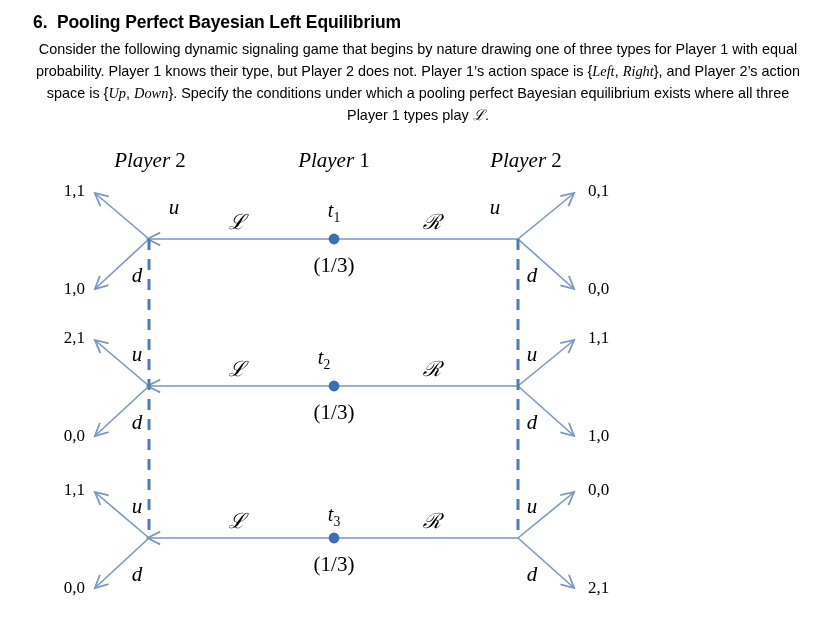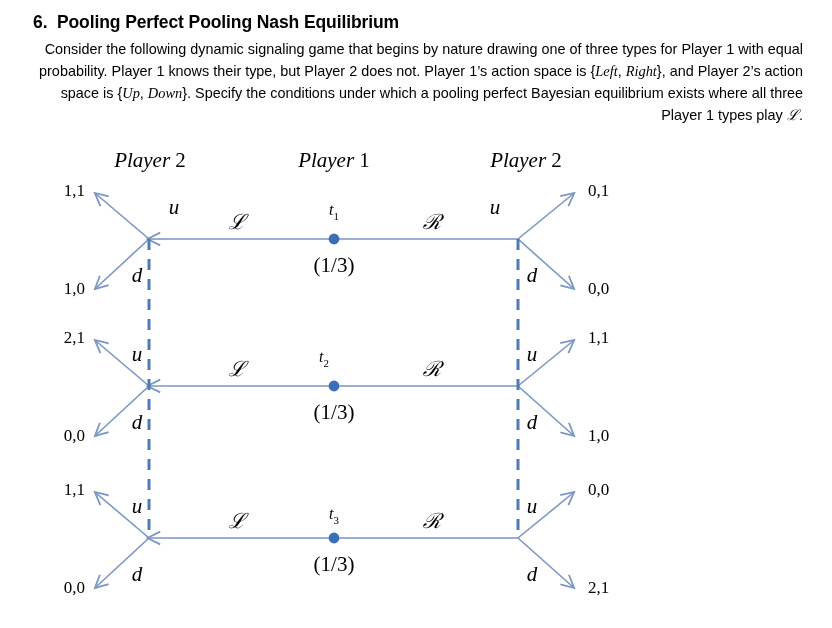--- a/index.html
+++ b/index.html
@@ -27,21 +27,21 @@
     font-size: 17.5px;
     font-weight: bold;
     letter-spacing: -0.1px;
     margin: 0 0 4px 0;
     line-height: 1.25;
   }
   #question-body {
     font-size: 14.4px;
     line-height: 1.54;
     margin: 0;
-    text-align: right;
+    text-align: center;
   }
   .mathit {
     font-family: "Liberation Serif", serif;
     font-style: italic;
   }
   .scriptL {
     font-family: "Liberation Serif", serif;
     font-style: italic;
     font-size: 1.02em;
   }
@@ -96,40 +96,40 @@
   .message {
     font-family: "Liberation Serif", serif;
     font-style: italic;
     font-size: 21px;
     transform: translate(-50%, -50%);
   }
   
   .type-label {
     font-family: "Liberation Serif", serif;
     font-style: italic;
-    font-size: 16px;
+    font-size: 20px;
     transform: translate(-50%, -50%);
   }
   .type-label sub {
     font-size: 0.68em;
     font-style: normal;
   }
   
   .prob {
     font-family: "Liberation Serif", serif;
     font-style: normal;
     font-size: 21px;
     transform: translate(-50%, -50%);
   }
 </style>
 </head>
 <body>
 
 <div id="question-block">
-  <h1 id="question-title"><span>6.</span>&nbsp; <span>Pooling Perfect Pooling Nash Equilibrium</span></h1>
+  <h1 id="question-title"><span>6.</span>&nbsp; <span>Pooling Perfect Bayesian Left Equilibrium</span></h1>
   <p id="question-body"><span>Consider the following dynamic signaling game that begins by nature drawing one of three types for Player 1 with equal probability. Player 1 knows their type, but Player 2 does not. Player 1’s action space is {</span><span class="mathit">Left</span><span>, </span><span class="mathit">Right</span><span>}, and Player 2’s action space is {</span><span class="mathit">Up</span><span>, </span><span class="mathit">Down</span><span>}. Specify the conditions under which a pooling perfect Bayesian equilibrium exists where all three Player 1 types play </span><span class="scriptL">ℒ</span><span>.</span></p>
 </div>
 
 <div id="diagram">
 
   <svg id="diagram-svg" width="832" height="492" viewBox="0 0 832 492">
     <defs>
       <marker id="arrowUpRight" markerWidth="10" markerHeight="10" refX="8" refY="5" orient="auto" markerUnits="strokeWidth">
         <path d="M1,1 L9,5 L1,9" fill="none" stroke="#7a96c2" stroke-width="1.1"></path>
       </marker>

